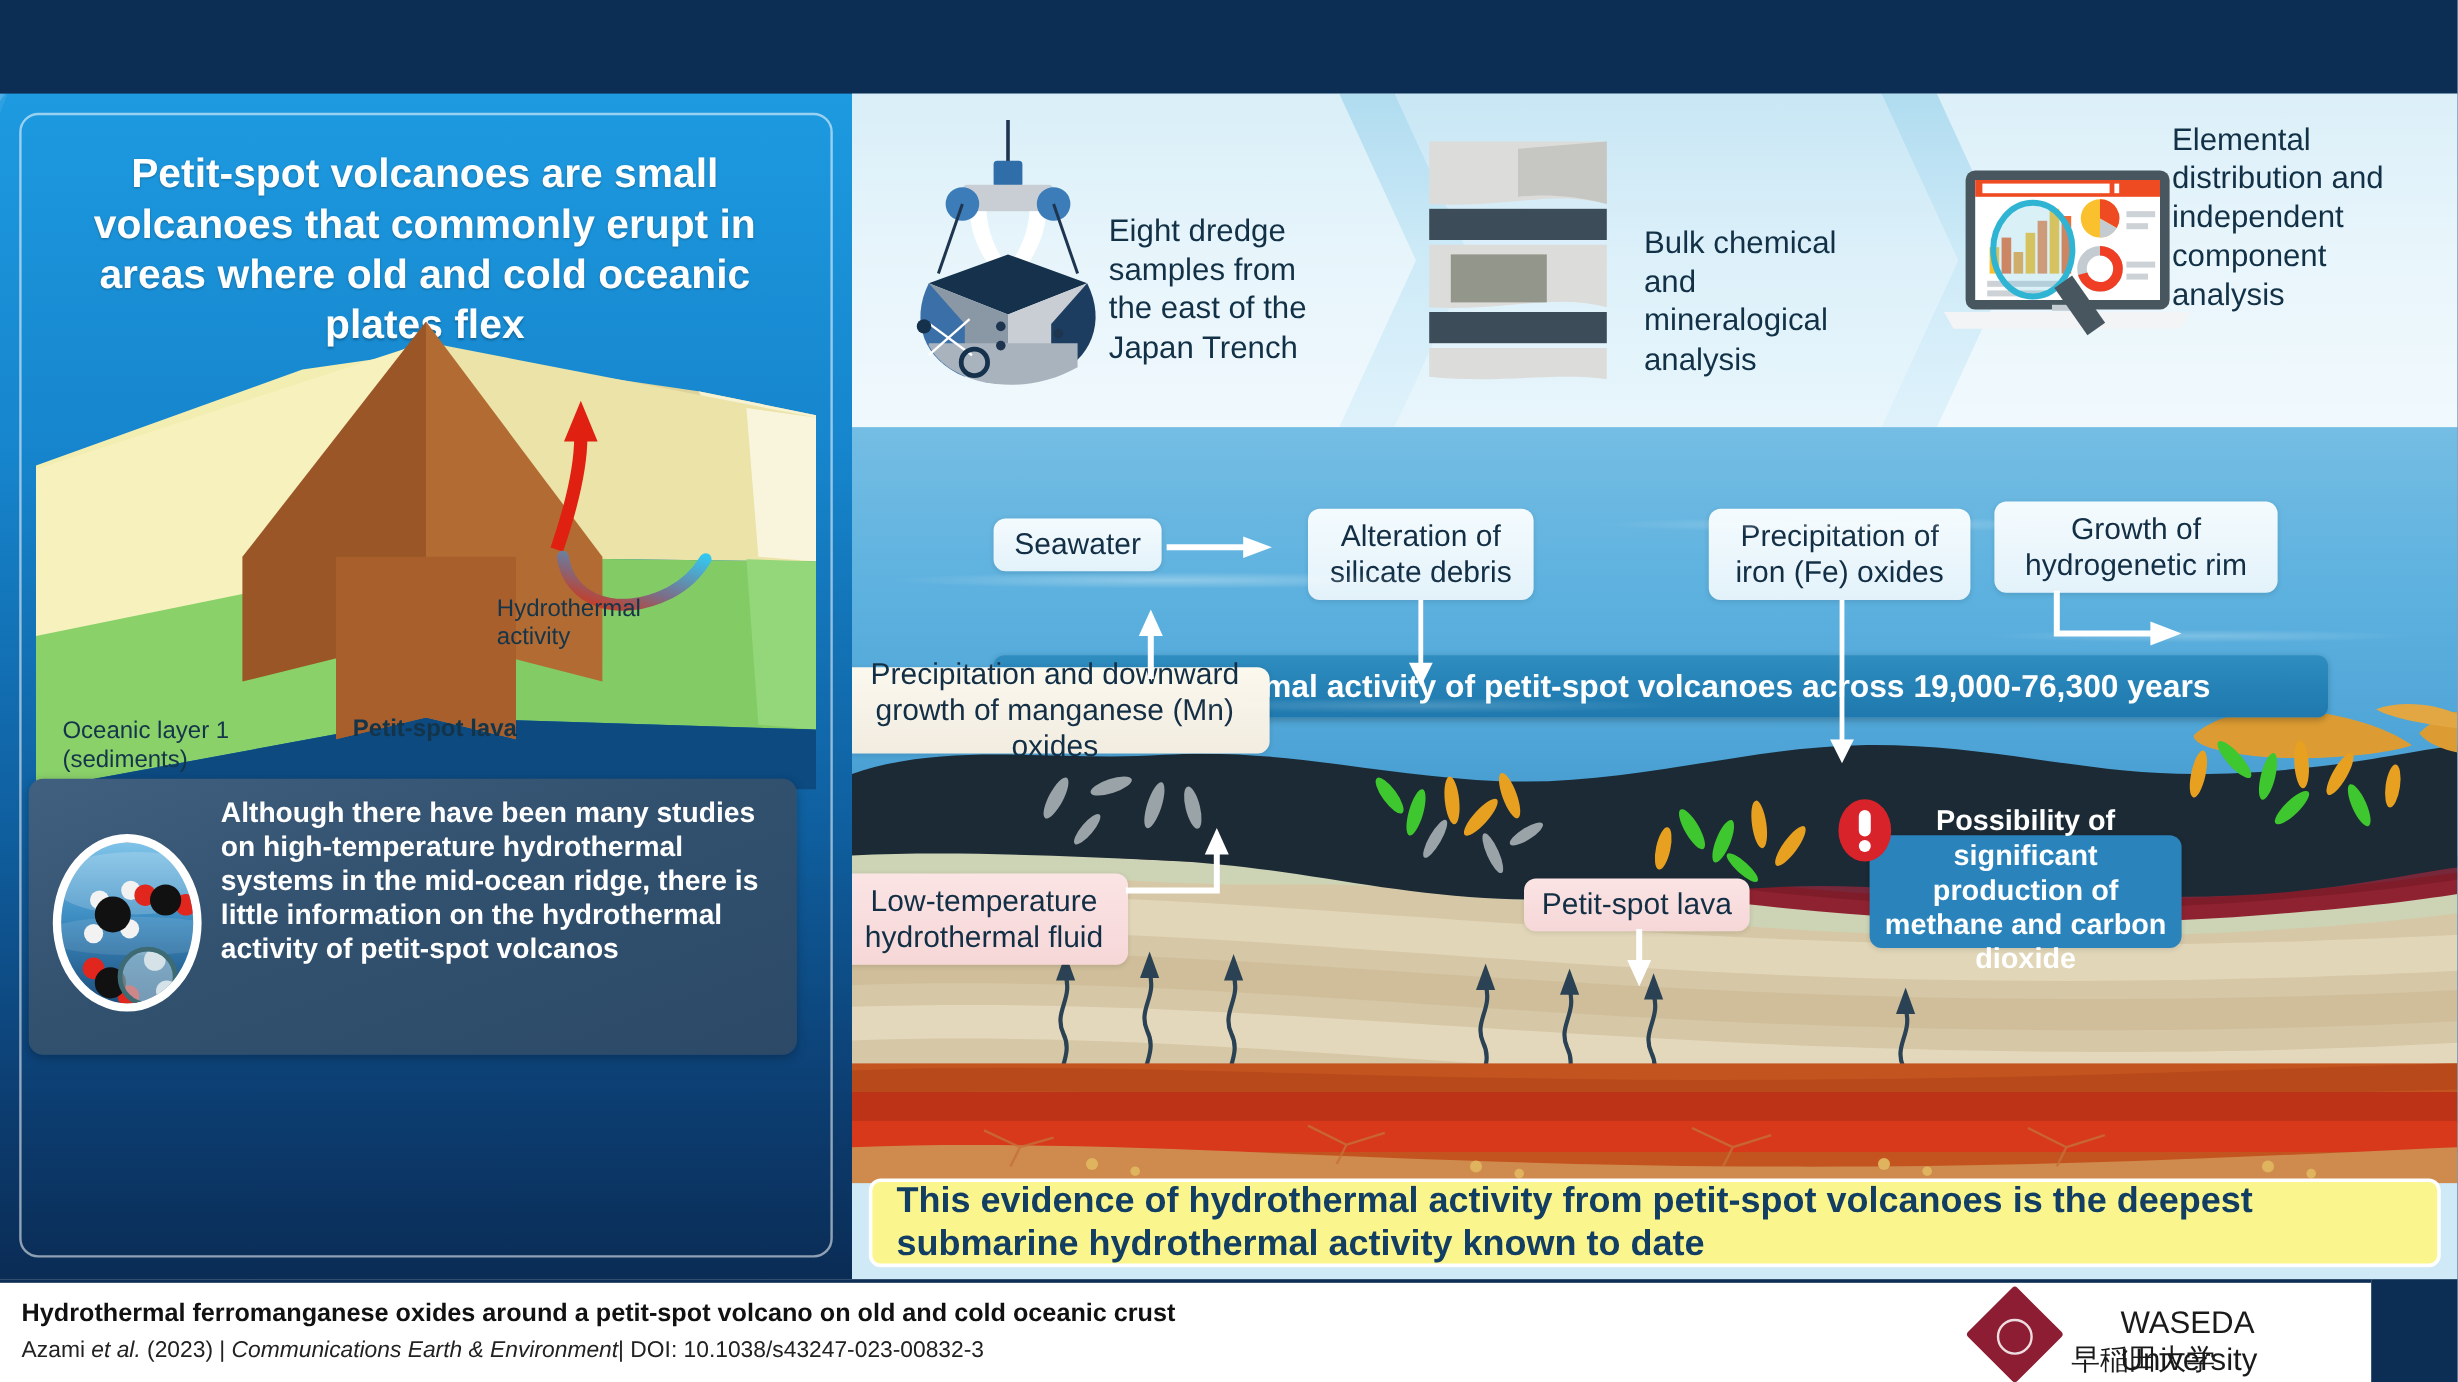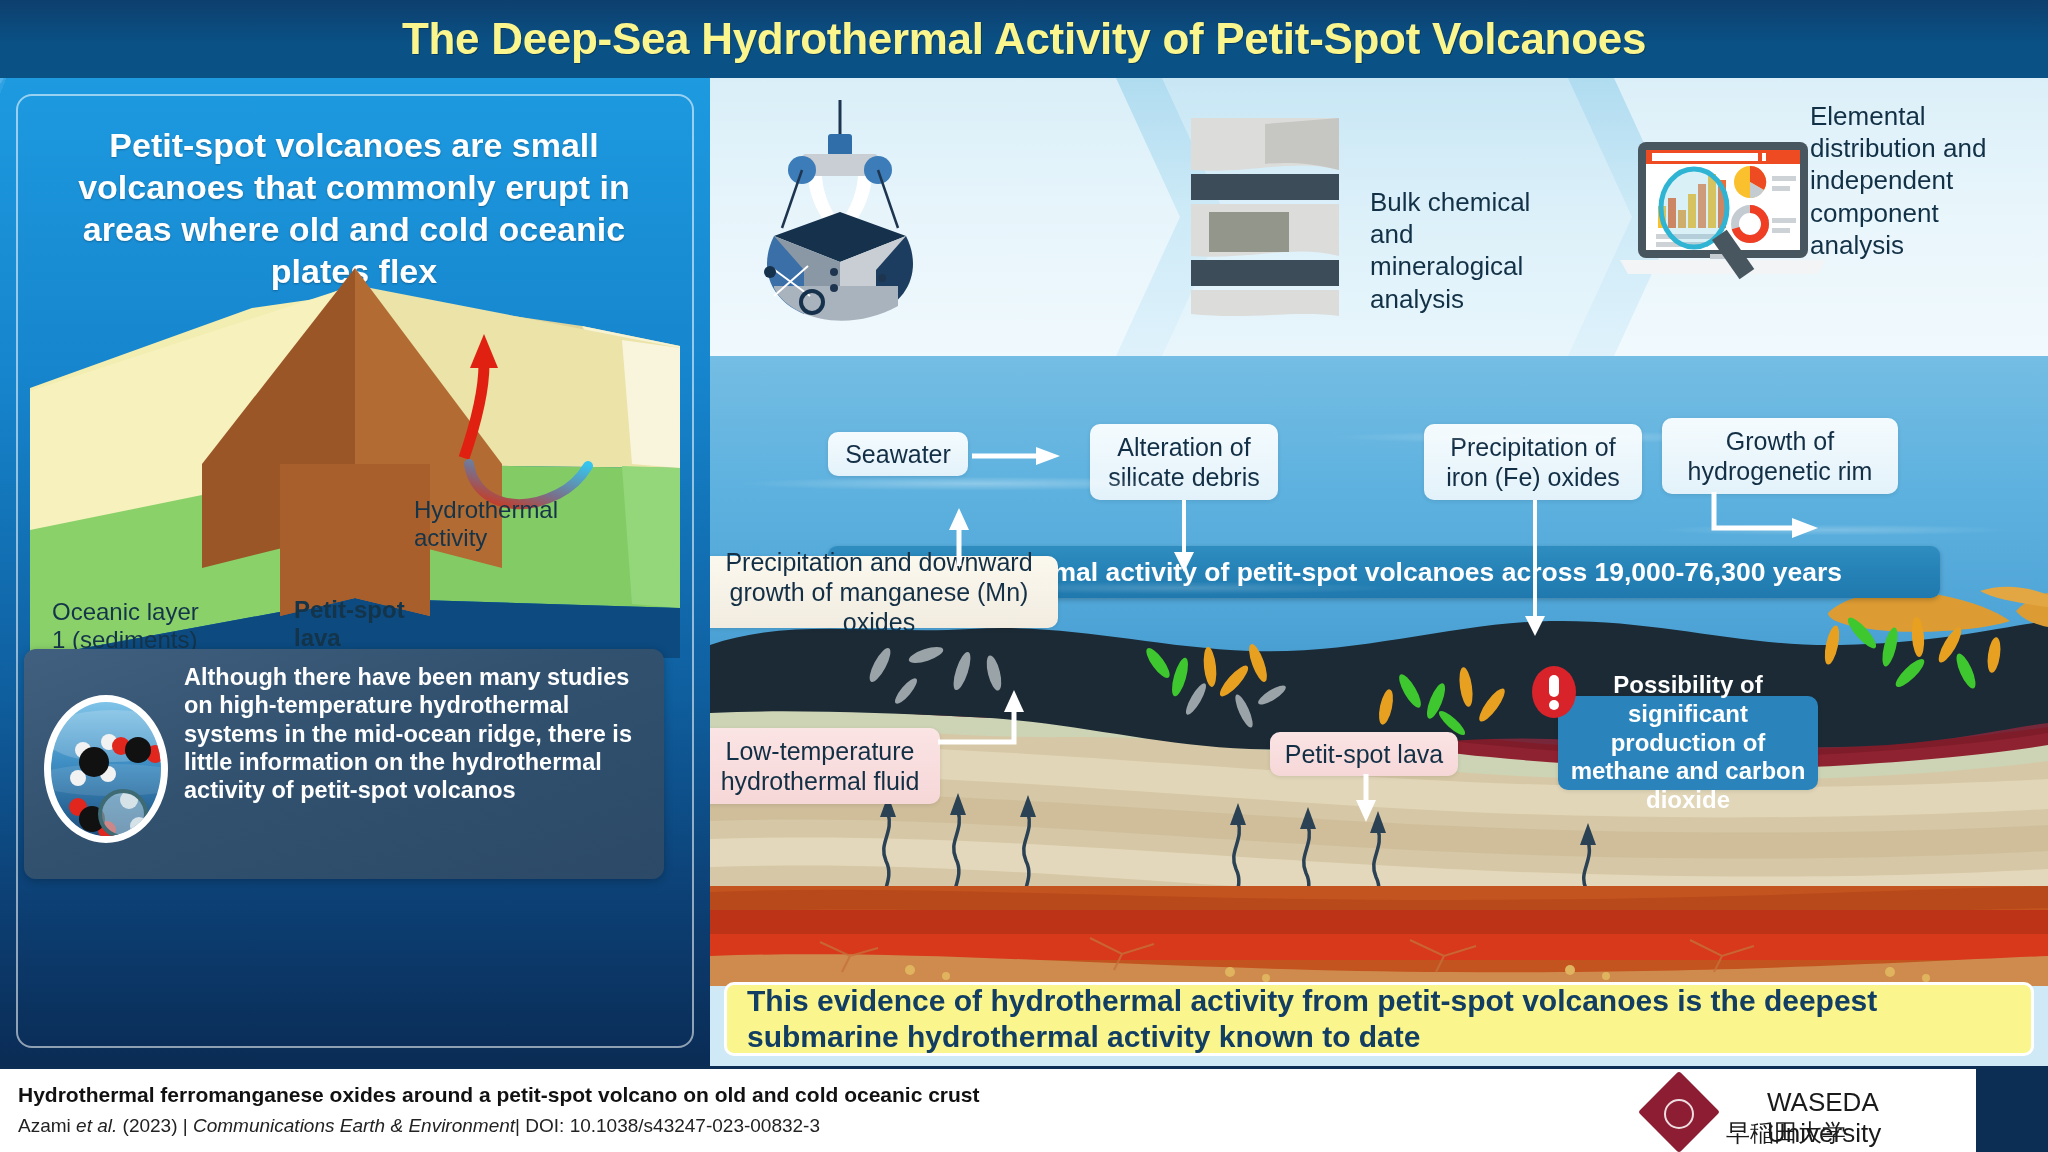--- a/index.html
+++ b/index.html
@@ -44,21 +44,21 @@
   .left-headline {
     position:absolute; left:34px; top:46px; width:640px;
     text-align:center; color:#ffffff; font-weight:bold;
     font-size:34px; line-height:1.24;
     text-shadow:0 1px 2px rgba(0,0,0,.28);
   }
 
   
   .blockdiag { position:absolute; left:22px; top:190px; width:666px; height:390px; }
 
-  .lbl-darkteal { color:#14344a; font-size:24px; line-height:1.18; }
+  .lbl-darkteal { color:#14344a; font-size:20px; line-height:1.18; }
   .diag-label { position:absolute; }
   .lbl-ocean1 { left:30px; top:330px; width:160px; }
   .lbl-ocean2 { left:30px; top:437px; width:230px; }
   .lbl-lava   { left:272px; top:328px; width:140px; font-weight:bold; }
   .lbl-hydro  { left:392px; top:228px; width:150px; }
 
   
   .left-card {
     position:absolute; left:24px; top:571px; width:640px; height:230px;
     background:linear-gradient(160deg,#41607f 0%,#31516f 45%,#2c4a68 100%);
@@ -172,23 +172,20 @@
     border:2px solid rgba(255,255,255,.85); border-radius:50%;
   }
   .logo-en { position:absolute; left:92px; top:10px; font-size:26px; color:#1a1a1a;margin-left:41px; }
   .logo-jp { position:absolute; left:92px; top:40px; font-size:24px; color:#1a1a1a; }
 </style>
 </head>
 <body>
 
 <div id="root">
 
-  <div class="header">
-    <div class="header-title">The Deep-Sea Hydrothermal Activity of Petit-Spot Volcanoes</div>
-  </div>
 
   <div class="left-panel">
     <div class="left-inner-border"></div>
 
     <div class="left-headline">Petit-spot volcanoes are small volcanoes that commonly erupt in areas where old and cold oceanic plates flex</div>
 
     <div class="blockdiag">
       <svg width="666" height="390" viewBox="0 0 666 390">
 
         <polygon points="8,120 230,40 300,30 333,14 333,190 8,245" fill="#f2edb0"></polygon>
@@ -298,20 +295,21 @@
           <path d="M26,188 C44,222 104,232 150,206 L150,186 L26,186 Z" fill="#a9b3bd"></path>
           <circle cx="86" cy="172" r="4" fill="#1e3550"></circle>
           <circle cx="86" cy="188" r="4" fill="#1e3550"></circle>
           <circle cx="134" cy="178" r="4" fill="#1e3550"></circle>
           <line x1="24" y1="168" x2="62" y2="196" stroke="#fff" stroke-width="2"></line>
           <line x1="60" y1="166" x2="26" y2="196" stroke="#fff" stroke-width="2"></line>
           <circle cx="22" cy="172" r="6" fill="#15314c"></circle>
           <circle cx="64" cy="202" r="11" fill="none" stroke="#15314c" stroke-width="4"></circle>
         </svg>
       </div>
+      <div class="wf-text wf-t1">Eight dredge samples from the east of the Japan Trench</div>
 
       <div style="position:absolute;left:475px;top:36px;">
         <svg width="160" height="206" viewBox="0 0 160 206">
           <path d="M6,4 L154,4 L154,56 C110,44 66,60 6,56 Z" fill="#dcdcda"></path>
           <path d="M80,10 L154,4 L154,56 C124,48 98,48 80,50 Z" fill="#c6c6c3"></path>
           <rect x="6" y="60" width="148" height="26" fill="#3c4c58"></rect>
           <path d="M6,90 L154,90 L154,142 C110,130 66,146 6,142 Z" fill="#dcdcda"></path>
           <rect x="24" y="98" width="80" height="40" fill="#93978b"></rect>
           <rect x="6" y="146" width="148" height="26" fill="#3c4c58"></rect>
           <path d="M6,176 L154,176 L154,202 C110,196 66,206 6,200 Z" fill="#dcdcda"></path>

